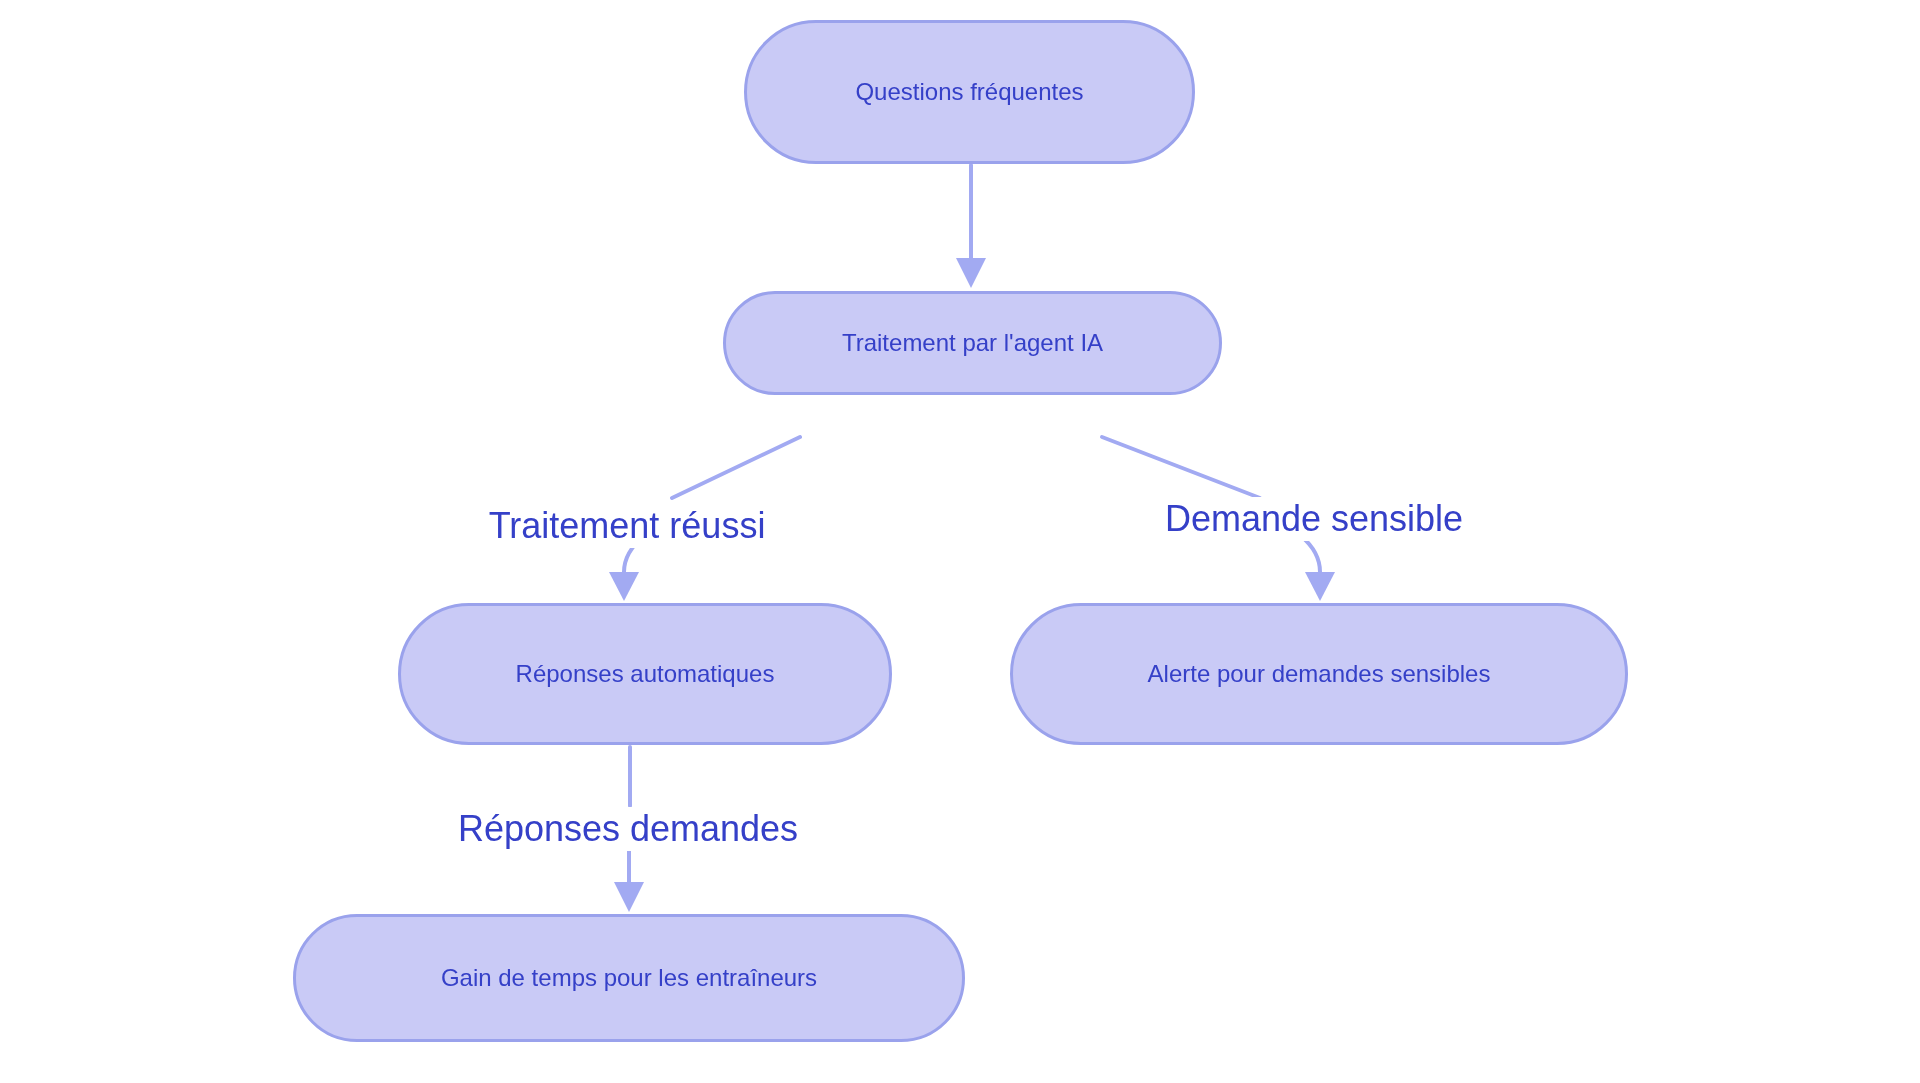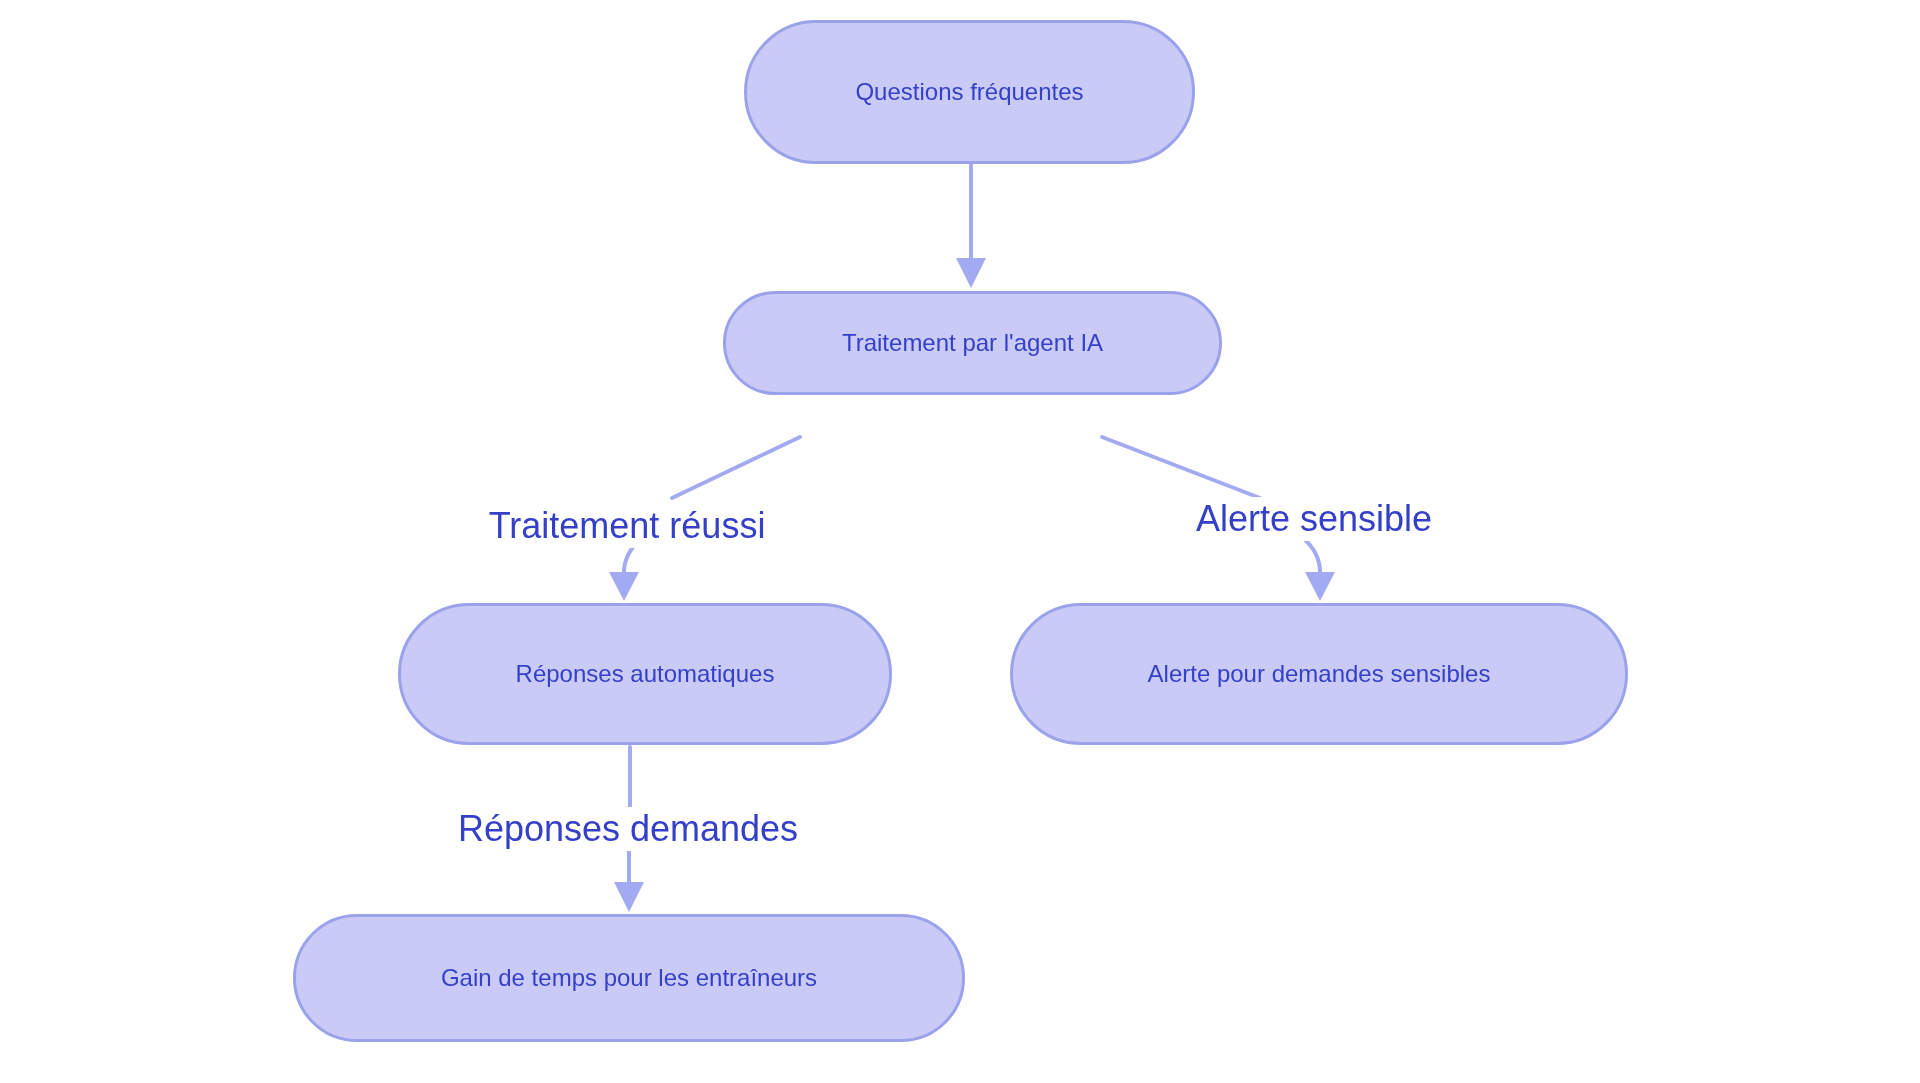--- a/index.html
+++ b/index.html
@@ -78,17 +78,17 @@
   <div class="node" style="left: 723px; top: 291px; width: 499px; height: 104px;">Traitement par l'agent IA</div>
 
   <div class="node" style="left: 398px; top: 603px; width: 494px; height: 142px;">Réponses automatiques</div>
 
   <div class="node" style="left: 1010px; top: 603px; width: 618px; height: 142px;">Alerte pour demandes sensibles</div>
 
   <div class="node" style="left: 293px; top: 914px; width: 672px; height: 128px;">Gain de temps pour les entraîneurs</div>
 
   <div class="edge-label" style="left: 627px; top: 519px; margin-top: 7px;">Traitement réussi</div>
 
-  <div class="edge-label" style="left: 1314px; top: 519px;">Alerte sensible</div>
+  <div class="edge-label" style="left: 1314px; top: 519px;">Demande sensible</div>
 
   <div class="edge-label" style="left: 628px; top: 829px;">Réponses demandes</div>
 
 </div>
 
 </body></html>

